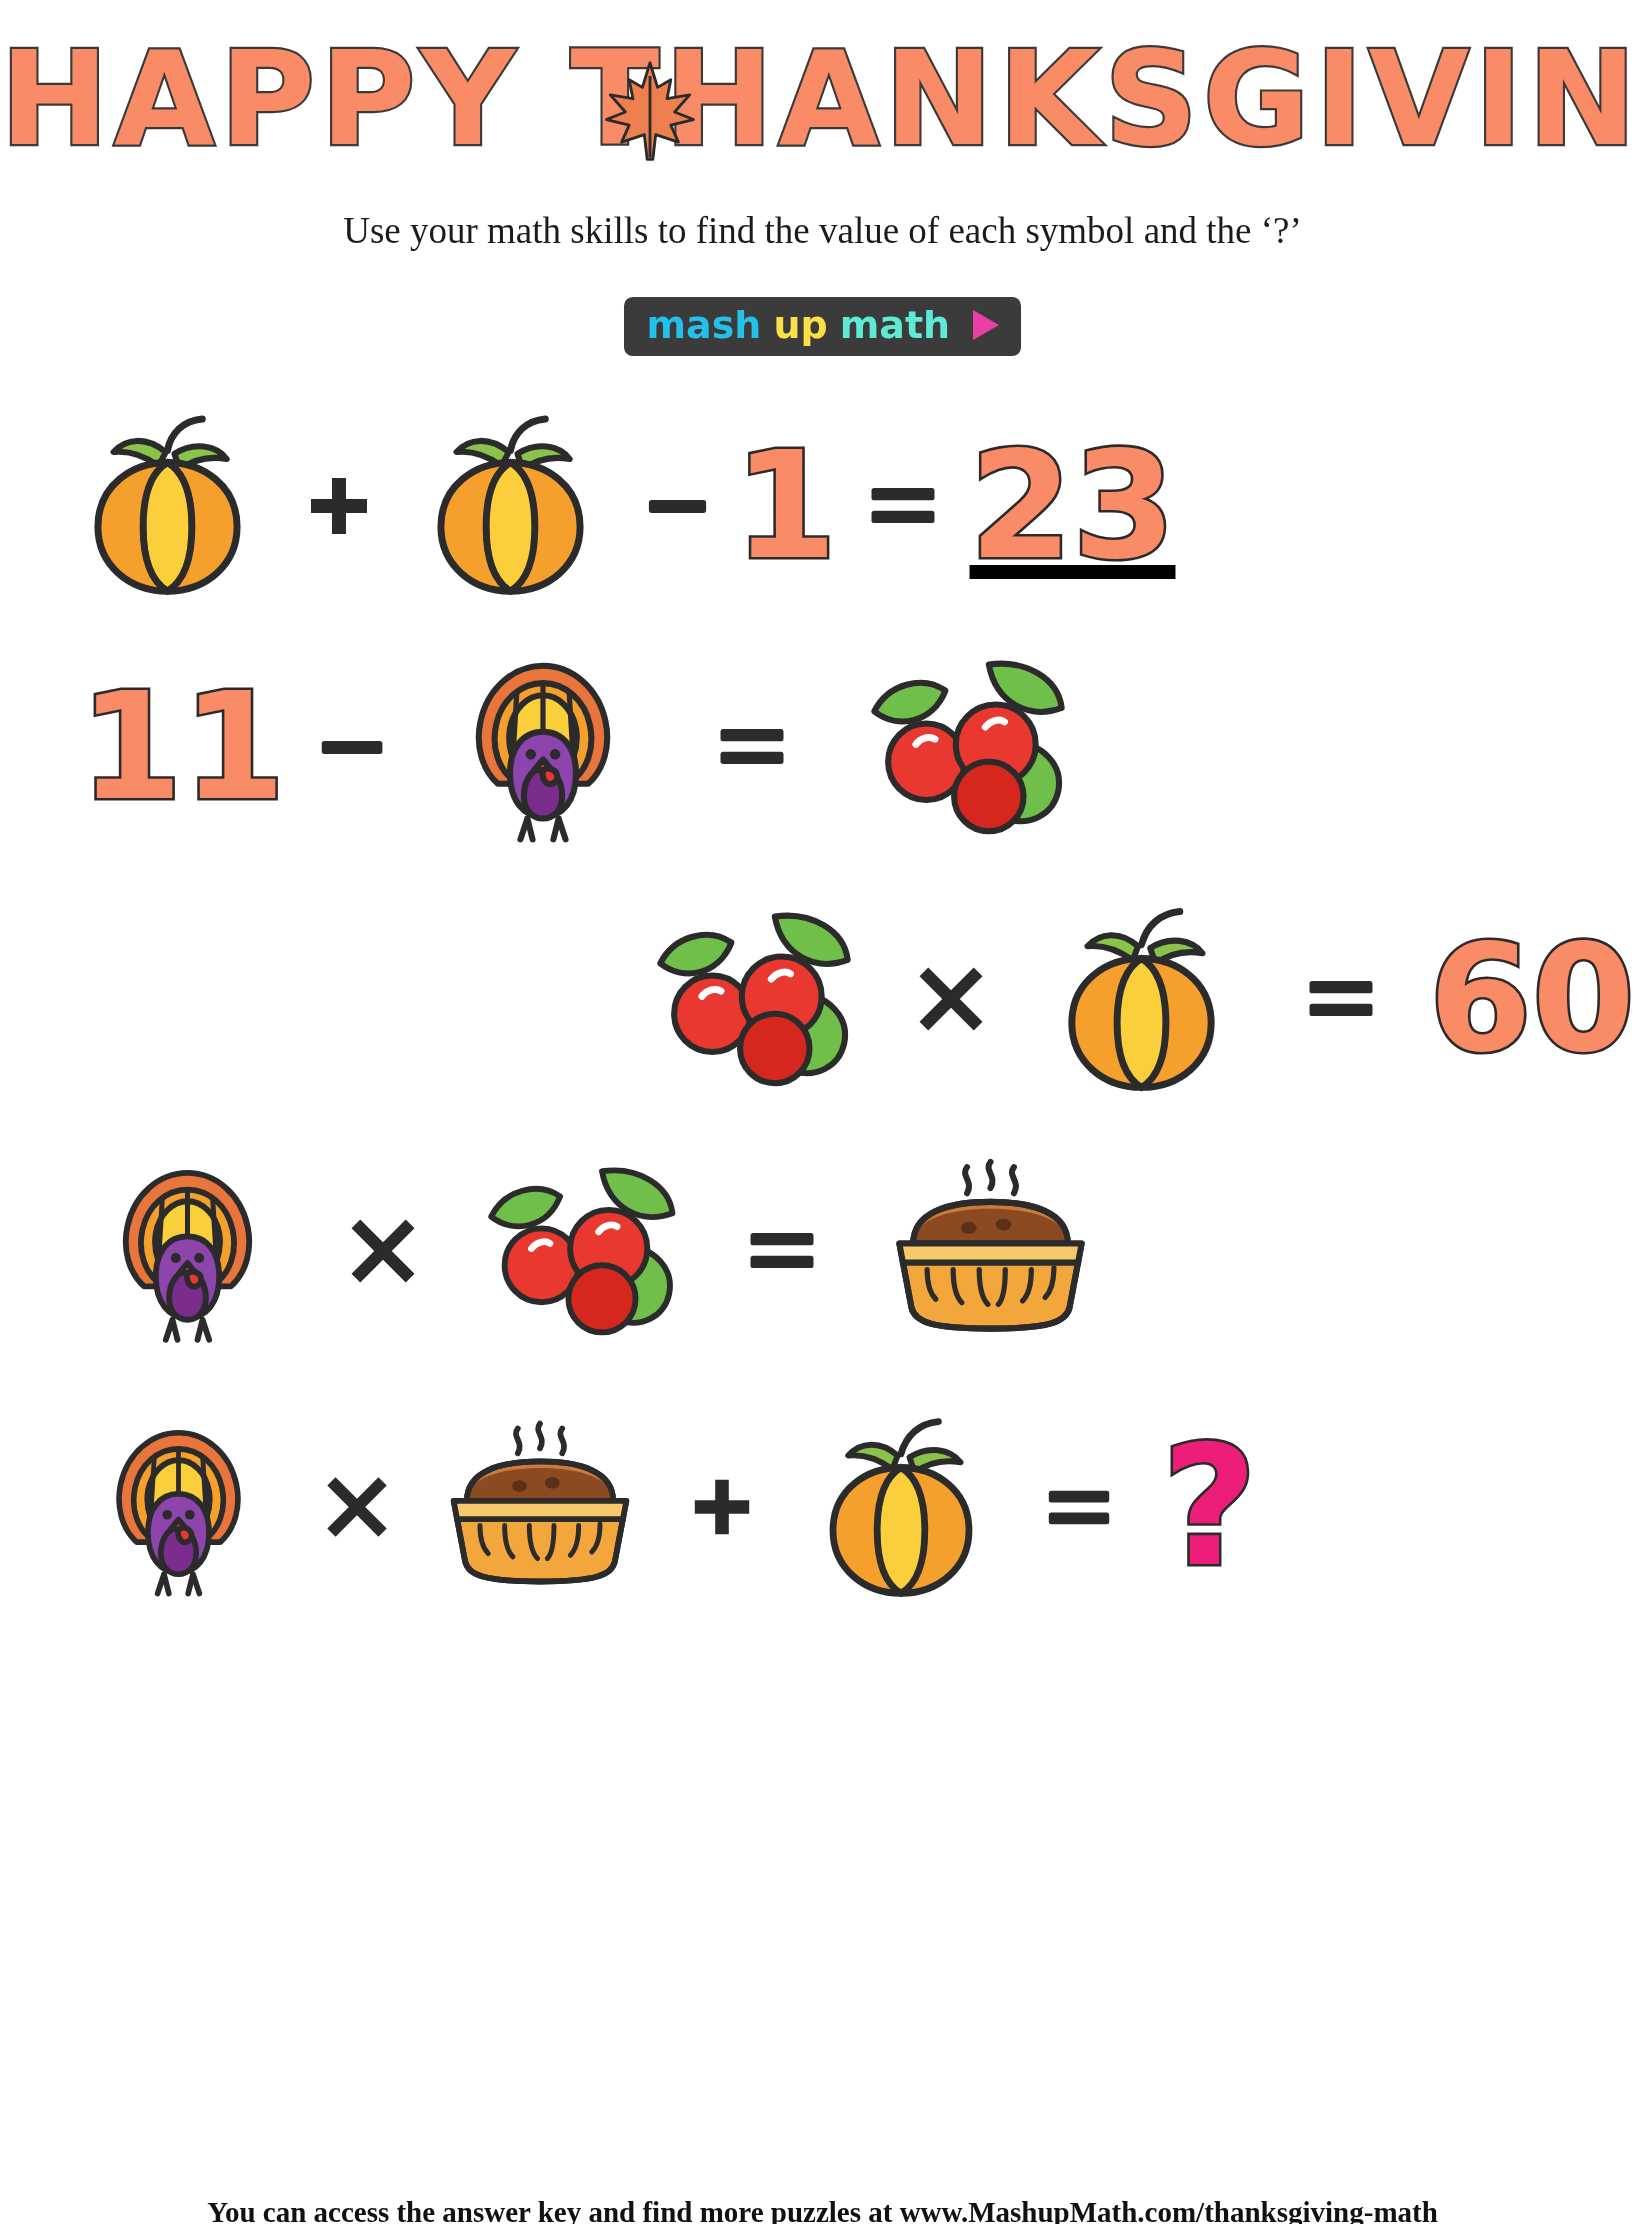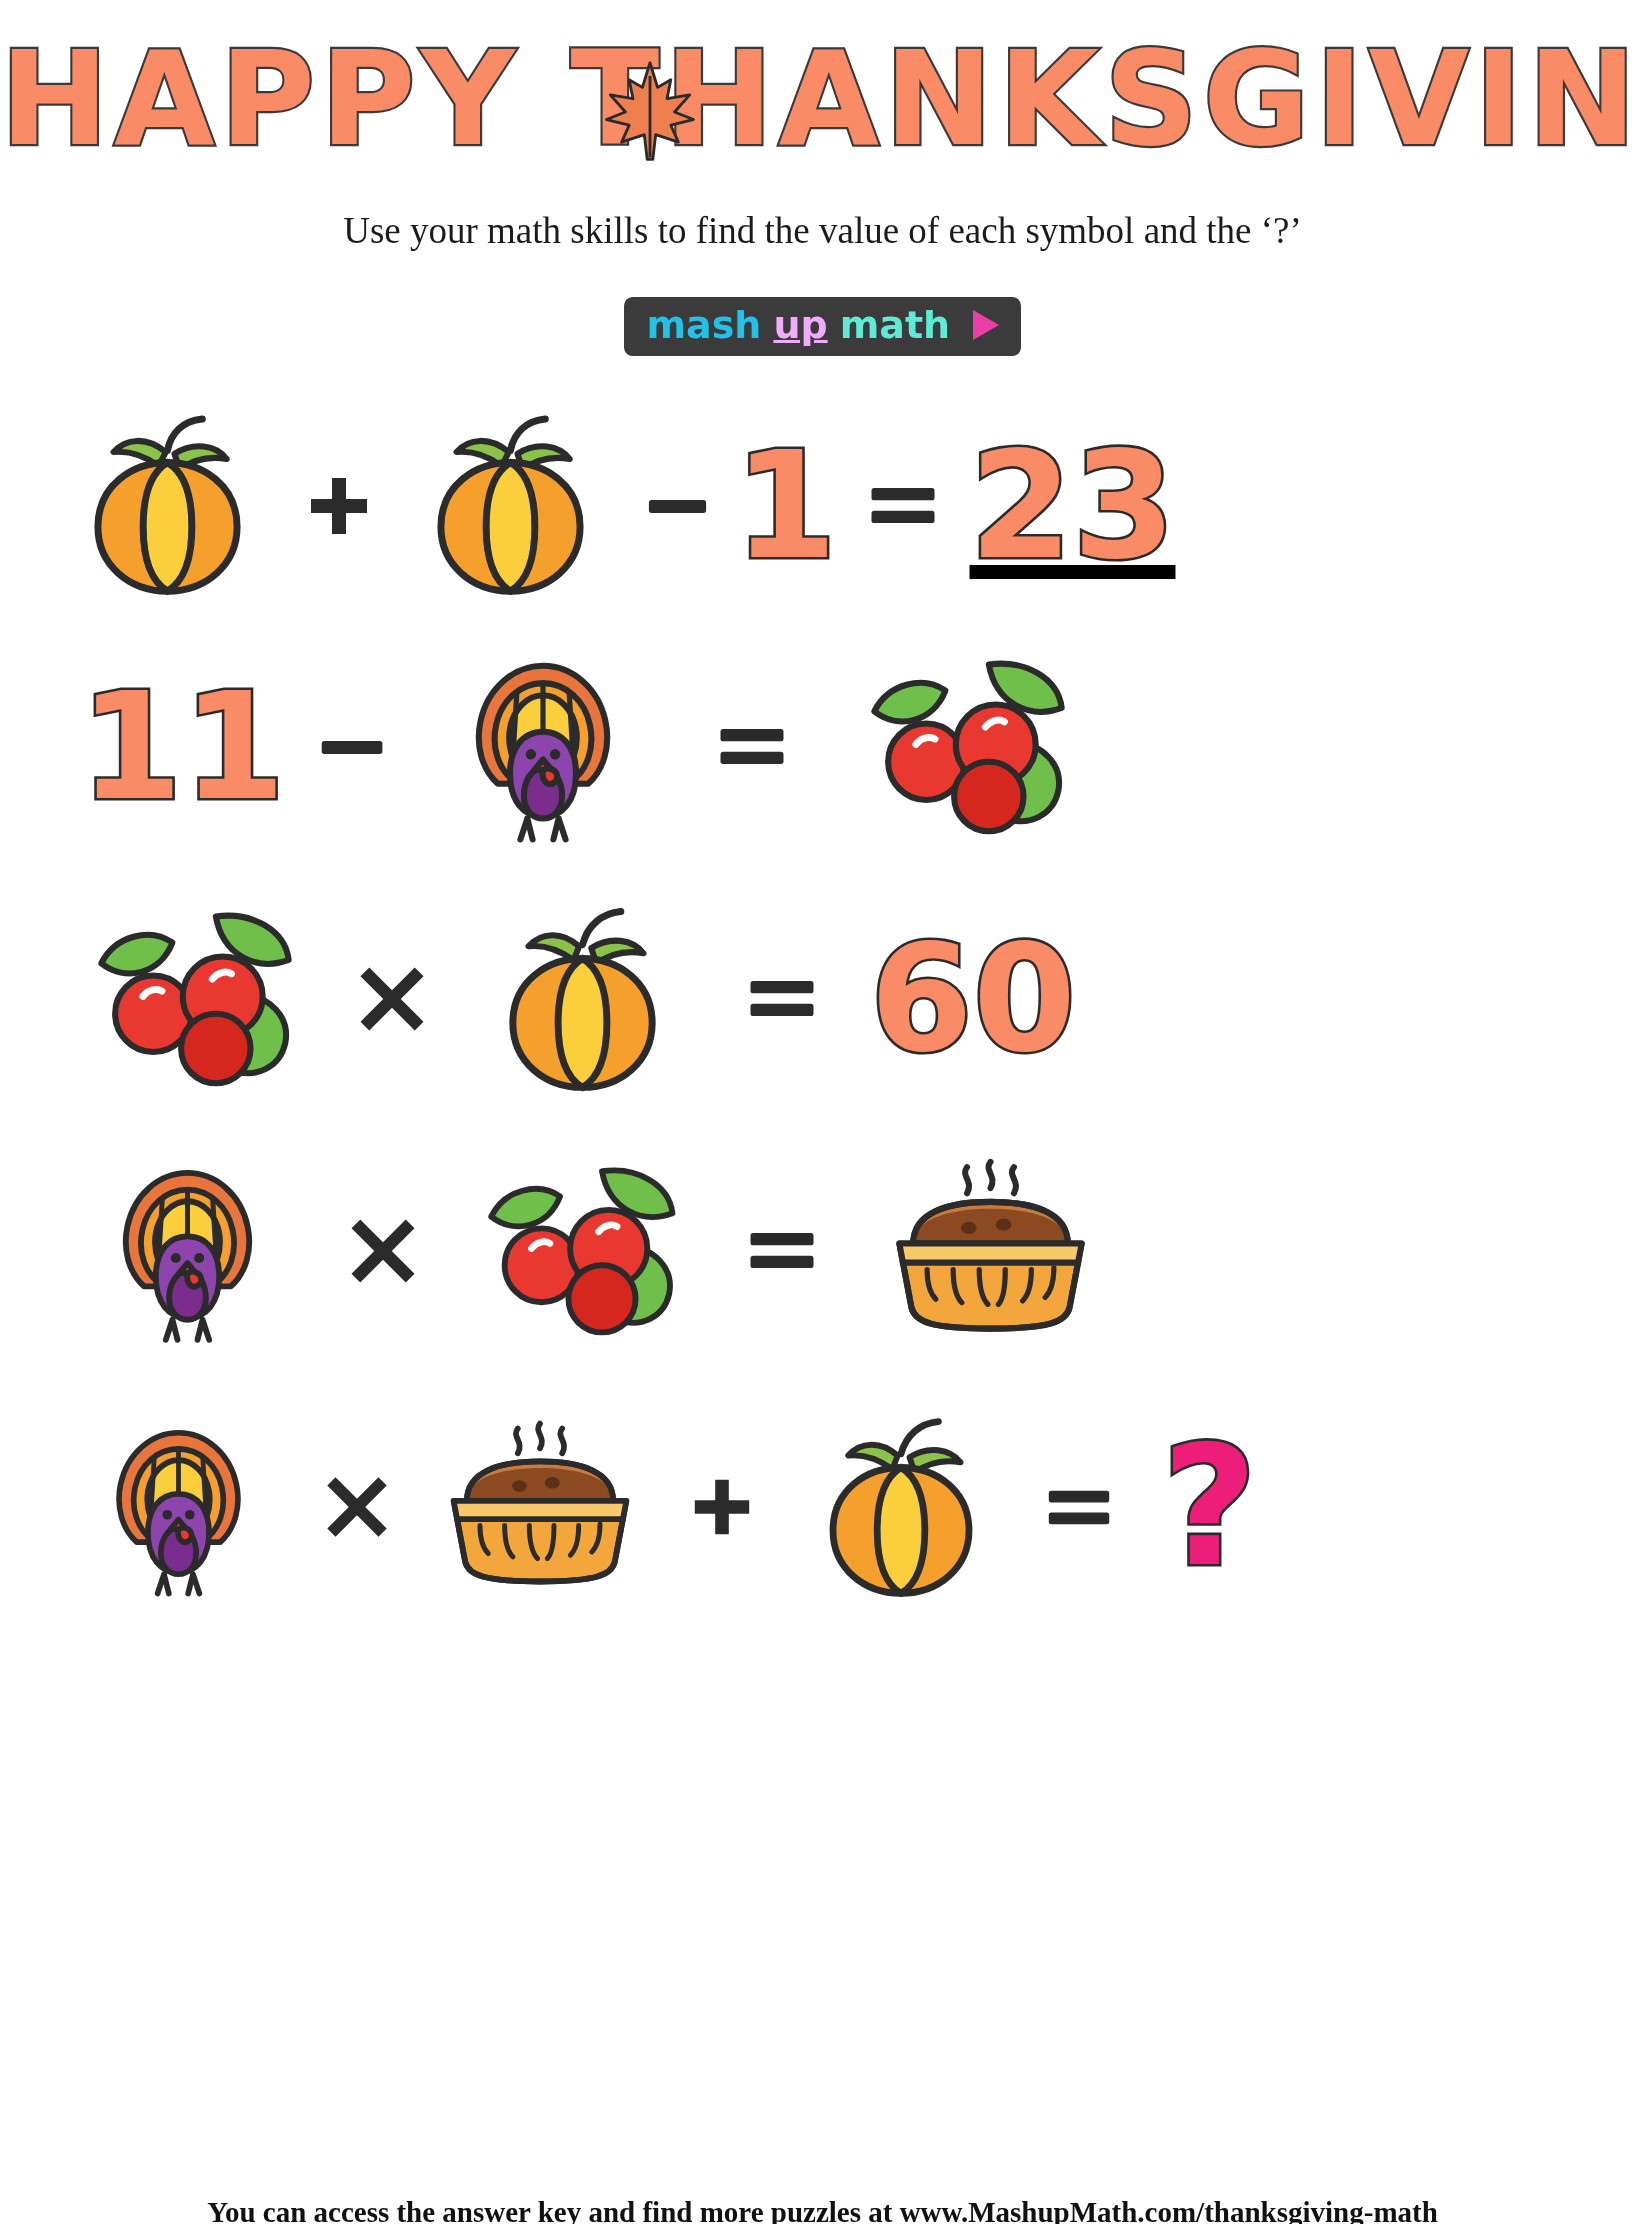--- a/index.html
+++ b/index.html
@@ -73,21 +73,21 @@
     padding: 8.7px 22.6px 10.4px 22.6px;
     display: flex;
     align-items: center;
     gap: 12px;
     font-family: "DejaVu Sans", sans-serif;
     font-weight: bold;
     font-size: 38px;
     line-height: 40px;
   }
   .logo .mash { color: #23c0e8; }
-  .logo .up { color: #f0abfc; text-decoration: underline; }
+  .logo .up { color: #fde047; }
   .logo .math { color: #5eead4; }
   .logo .play {
     width: 0; height: 0;
     border-left: 26px solid #e93fa6;
     border-top: 15.6px solid transparent;
     border-bottom: 15.6px solid transparent;
     margin-left: 10.4px;
   }
 
   
@@ -251,21 +251,21 @@
             <circle cx="96" cy="132" r="44" fill="#E8382F"></circle>
             <circle cx="176" cy="112" r="46" fill="#E8382F"></circle>
             <circle cx="168" cy="172" r="40" fill="#D6271F"></circle>
             <path d="M84 112 C90 104 100 102 106 106" fill="none" stroke="#ffffff" stroke-width="8" stroke-linecap="round"></path>
             <path d="M164 92 C170 84 180 82 186 86" fill="none" stroke="#ffffff" stroke-width="8" stroke-linecap="round"></path>
           </g>
         </svg>
       </div>
     </div>
 
-    <div class="eq-row" style="height:252px; padding-left:61px;">
+    <div class="eq-row" style="height:252px; padding-left:61px;justify-content:flex-end;">
       <div class="cell" style="width:261px;">
         <svg width="243" height="200" viewBox="0 0 280 230">
           <g stroke="#2b2b2b" stroke-width="7" stroke-linejoin="round">
             <path d="M168 20 C210 14 248 36 252 70 C214 84 176 64 168 20 Z" fill="#6FBF4A"></path>
             <path d="M36 74 C52 42 92 32 118 50 C104 86 64 96 36 74 Z" fill="#6FBF4A"></path>
             <path d="M196 110 C230 110 254 136 248 166 C242 194 214 206 190 198 C166 190 156 160 166 134 Z" fill="#6FBF4A"></path>
             <circle cx="96" cy="132" r="44" fill="#E8382F"></circle>
             <circle cx="176" cy="112" r="46" fill="#E8382F"></circle>
             <circle cx="168" cy="172" r="40" fill="#D6271F"></circle>
             <path d="M84 112 C90 104 100 102 106 106" fill="none" stroke="#ffffff" stroke-width="8" stroke-linecap="round"></path>

